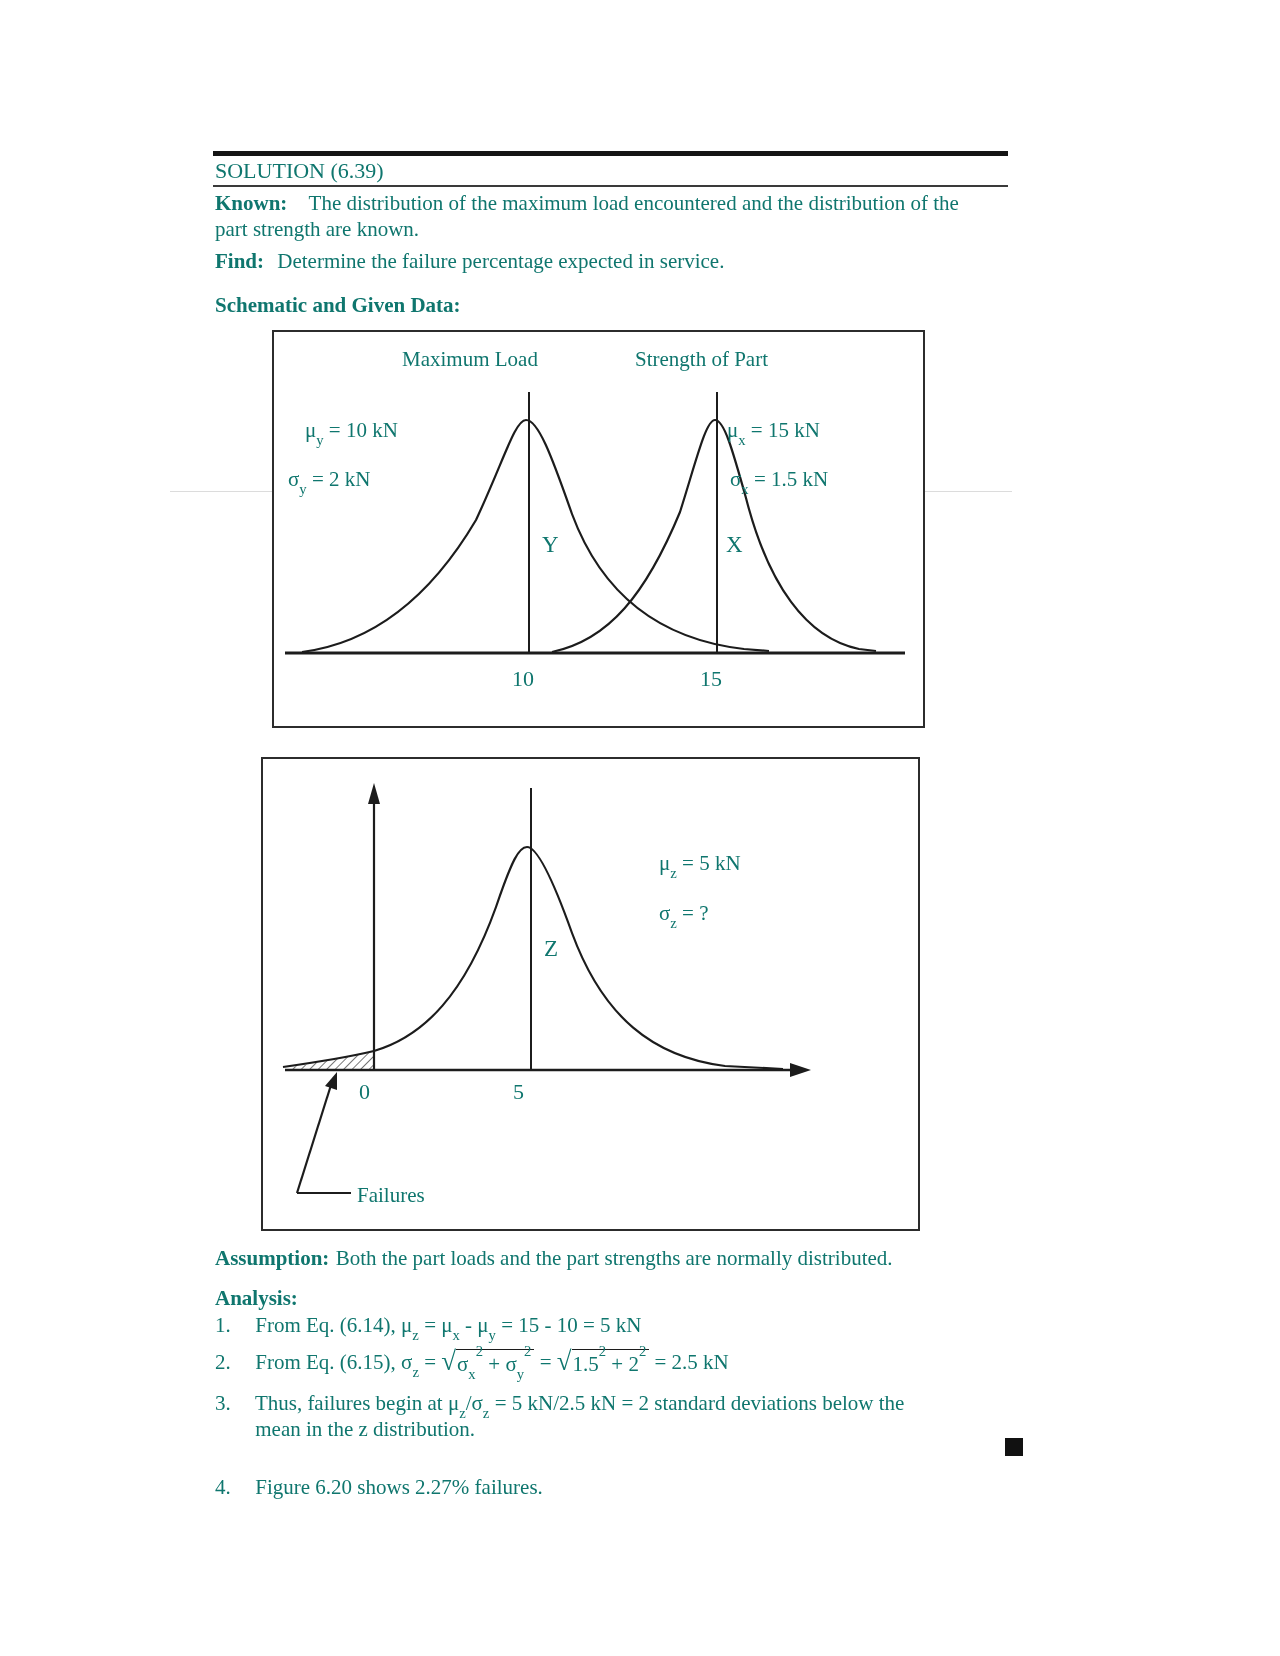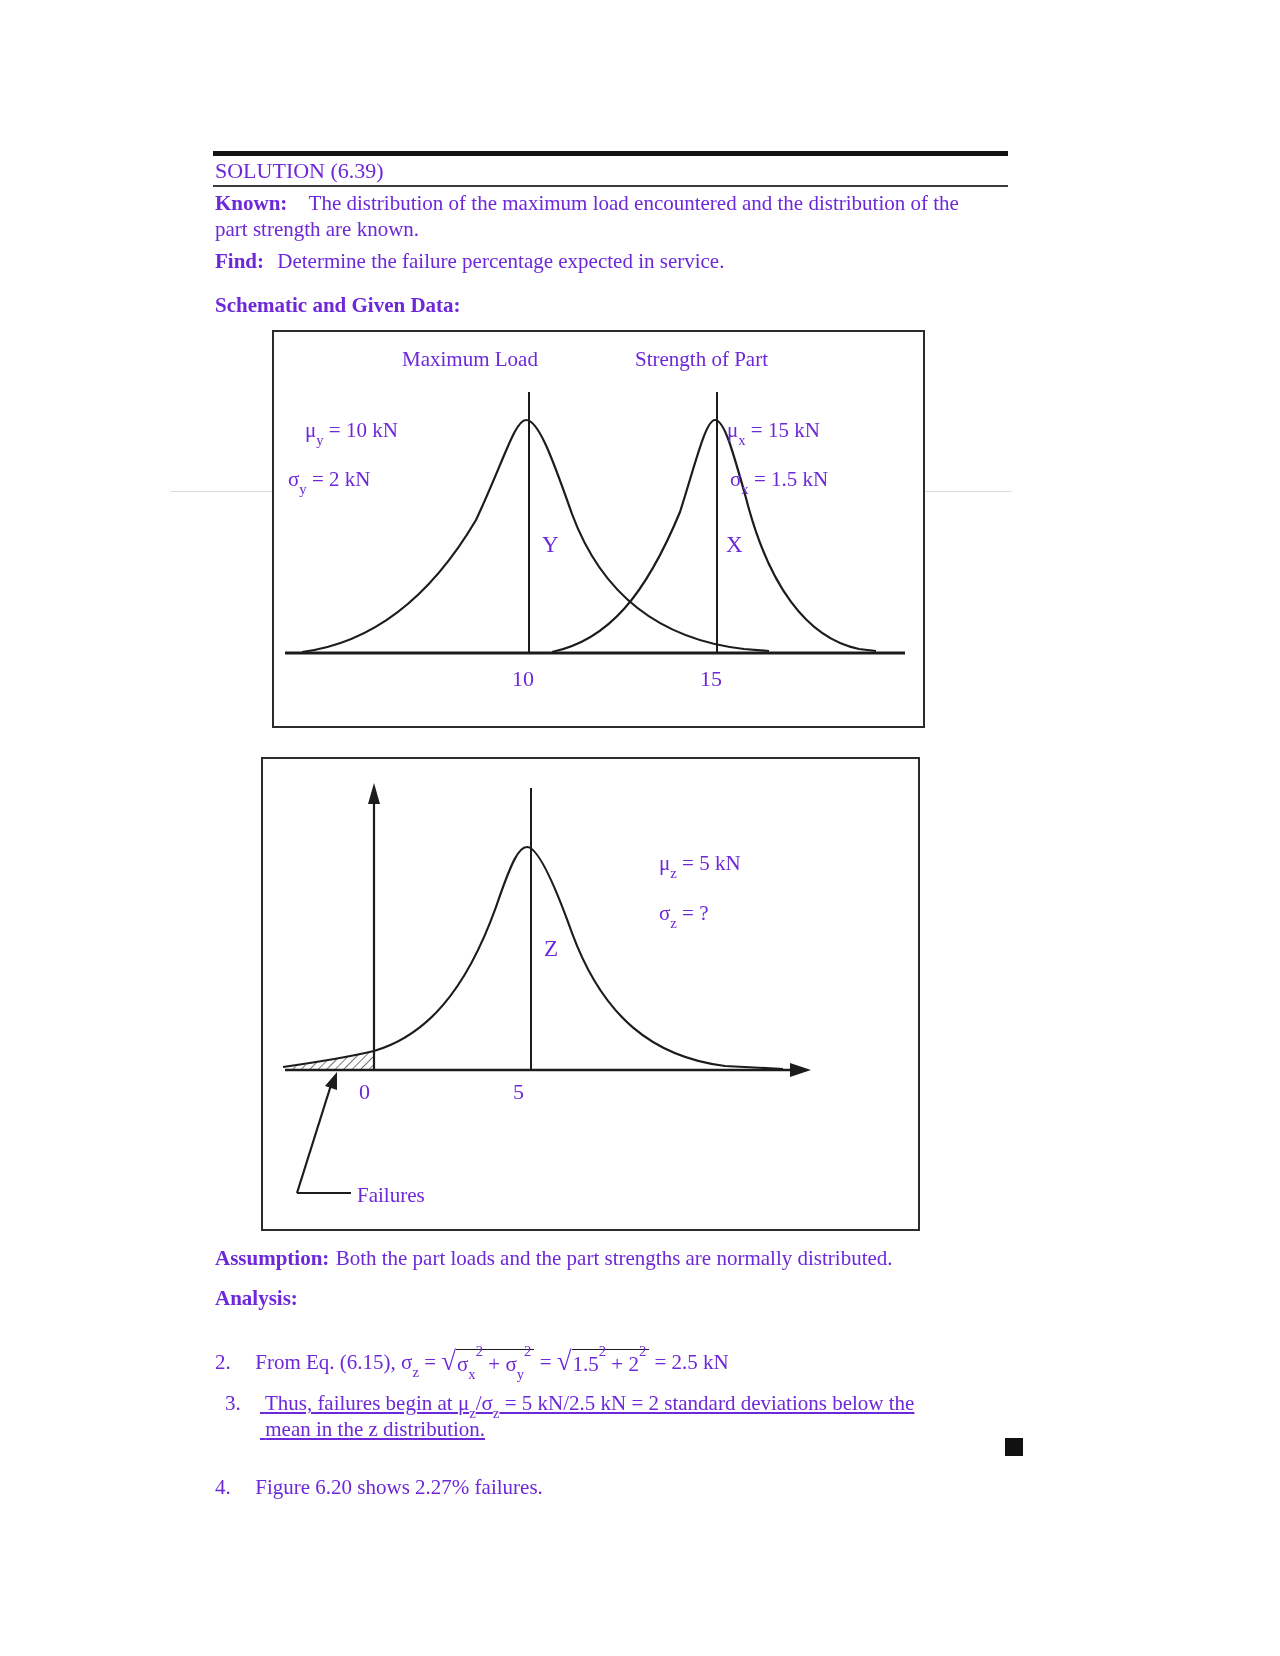--- a/index.html
+++ b/index.html
@@ -1,17 +1,17 @@
 <!DOCTYPE html>
 <html><head>
 <meta charset="utf-8">
 <style>
   html,body{margin:0;padding:0;background:#fff;}
   .page{position:relative;width:1280px;height:1656px;background:#ffffff;
-        color:#6d28d9;font-family:"Liberation Serif",serif;overflow:hidden;}
+        color:#0f766e;font-family:"Liberation Serif",serif;overflow:hidden;}
   .abs{position:absolute;}
   .t{font-size:21px;line-height:26px;white-space:nowrap;}
   .wrap{white-space:normal;}
   b{font-weight:bold;}
   sub{font-size:0.70em;line-height:0;position:relative;top:0.18em;}
   sup{font-size:0.70em;line-height:0;position:relative;top:-0.45em;}
   .rule-thick{background:#141414;height:5px;}
   .rule-thin{background:#3a3a3a;height:2px;}
   .figbox{border:2px solid #2c2c2c;background:#fff;}
   .ctr{text-align:left;}
@@ -122,33 +122,37 @@
 
   <div class="abs t" style="left:215px;top:1245px;">
     <b>Assumption:</b>
     <span style="margin-left:1px;">Both the part loads and the part strengths are normally distributed.</span>
   </div>
 
   <div class="abs t" style="left:215px;top:1285px;">
     <b>Analysis:</b>
   </div>
 
+  <div class="abs t" style="left:215px;top:1312px;">
+    <span class="item-no">1.</span>
+    <span><span>From Eq. (6.14), μ</span><sub>z</sub><span> = μ</span><sub>x</sub><span> - μ</span><sub>y</sub><span> = 15 - 10 = 5 kN</span></span>
+  </div>
 
   <div class="abs t" style="left:215px;top:1349px;">
     <span class="item-no">2.</span>
     <span><span>From Eq. (6.15), σ</span><sub>z</sub><span> = </span><span class="rad">
           <span class="rad-sign">√</span>
           <span class="rad-body"><span>σ</span><sub>x</sub><sup>2</sup><span> + σ</span><sub>y</sub><sup>2</sup></span>
         </span><span> = </span><span class="rad">
           <span class="rad-sign">√</span>
           <span class="rad-body"><span>1.5</span><sup>2</sup><span> + 2</span><sup>2</sup></span>
         </span><span> = 2.5 kN</span></span>
   </div>
 
-  <div class="abs t" style="left:225px;top:1390px;text-decoration:underline;">
+  <div class="abs t" style="left:215px;top:1390px;">
     <span class="item-no">3.</span>
     <span><span>Thus, failures begin at μ</span><sub>z</sub><span>/σ</span><sub>z</sub><span> = 5 kN/2.5 kN = 2 standard deviations below the</span></span>
     <br>
     <span class="item-no"></span>
     <span>mean in the z distribution.</span>
   </div>
 
   <div class="abs t" style="left:215px;top:1474px;">
     <span class="item-no">4.</span>
     <span>Figure 6.20 shows 2.27% failures.</span>

